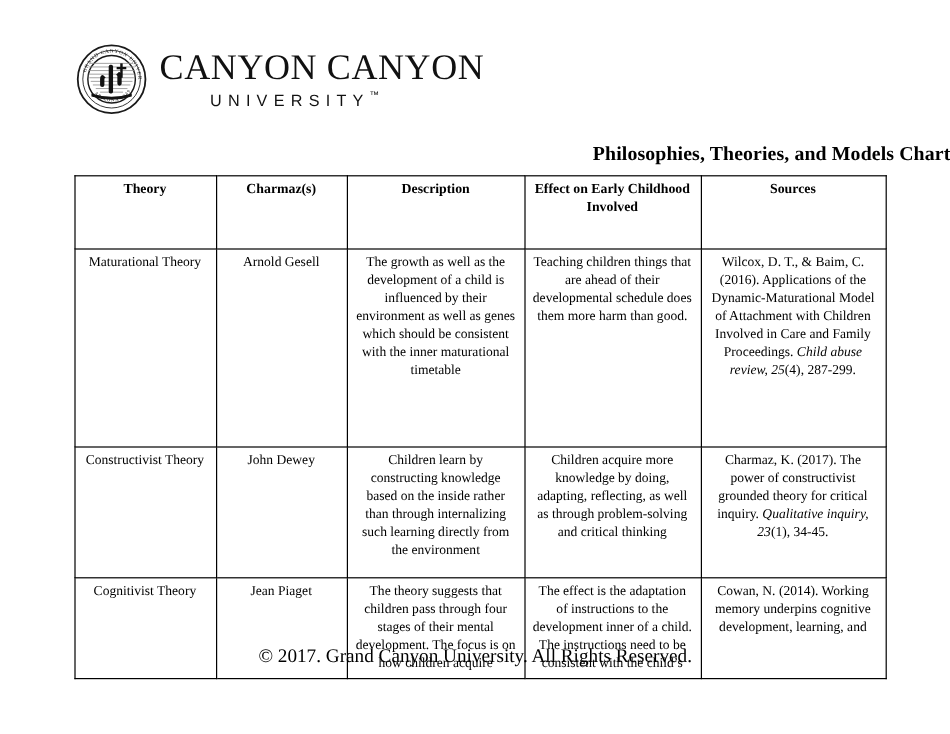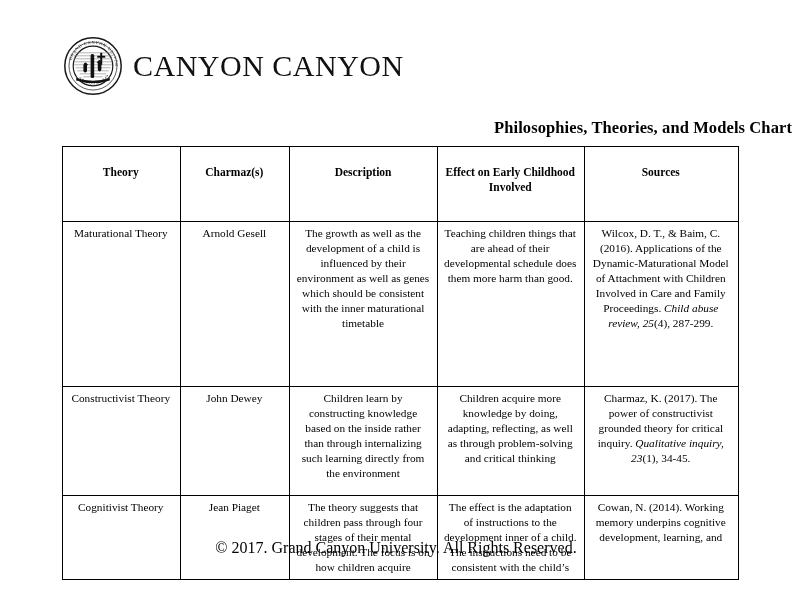--- a/index.html
+++ b/index.html
@@ -84,21 +84,21 @@
     padding: 4px 6px 4px 5px;
     line-height: 1.33;
     font-weight: normal;
     text-align: center;
   }
   .chart-table thead th {
     text-align: center;
     font-weight: bold;
     height: 52px;
     vertical-align: top;
-    padding-top: 18px;
+    padding-top: 4px;
     font-size: 11.5px;
   }
   .col-theory    { width: 93px; }
   .col-theorist  { width: 86px; }
   .col-desc      { width: 120px; }
   .col-effect    { width: 119px; }
   .col-sources   { width: 126px; }
 
   .row-tall td   { height: 156px; }
   .row-mid td    { height: 100px; }
@@ -155,20 +155,21 @@
     <path d="M 22,70 q 28,9 56,0 l 0,4 q -28,9 -56,0 z" fill="#111111"></path>
     <text font-family="'Liberation Serif',serif" font-size="7.2" fill="#1a1a1a" letter-spacing="1.1">
       <textPath href="#ringTop" startOffset="8%">GRAND CANYON UNIVERSITY</textPath>
     </text>
     <text font-family="'Liberation Serif',serif" font-size="6.4" fill="#1a1a1a" letter-spacing="1.4">
       <textPath href="#ringBot" startOffset="22%">ARIZONA 1949</textPath>
     </text>
   </svg>
   <div class="wordmark">
     <div class="wm-top">CANYON CANYON</div>
+    <div class="wm-bottom"><span>UNIVERSITY</span><span class="tm">™</span></div>
   </div>
 </div>
 
 <div class="doc-title">Philosophies, Theories, and Models Chart</div>
 
 <table class="chart-table">
   <thead>
     <tr>
       <th class="col-theory">Theory</th>
       <th class="col-theorist">Charmaz(s)</th>

